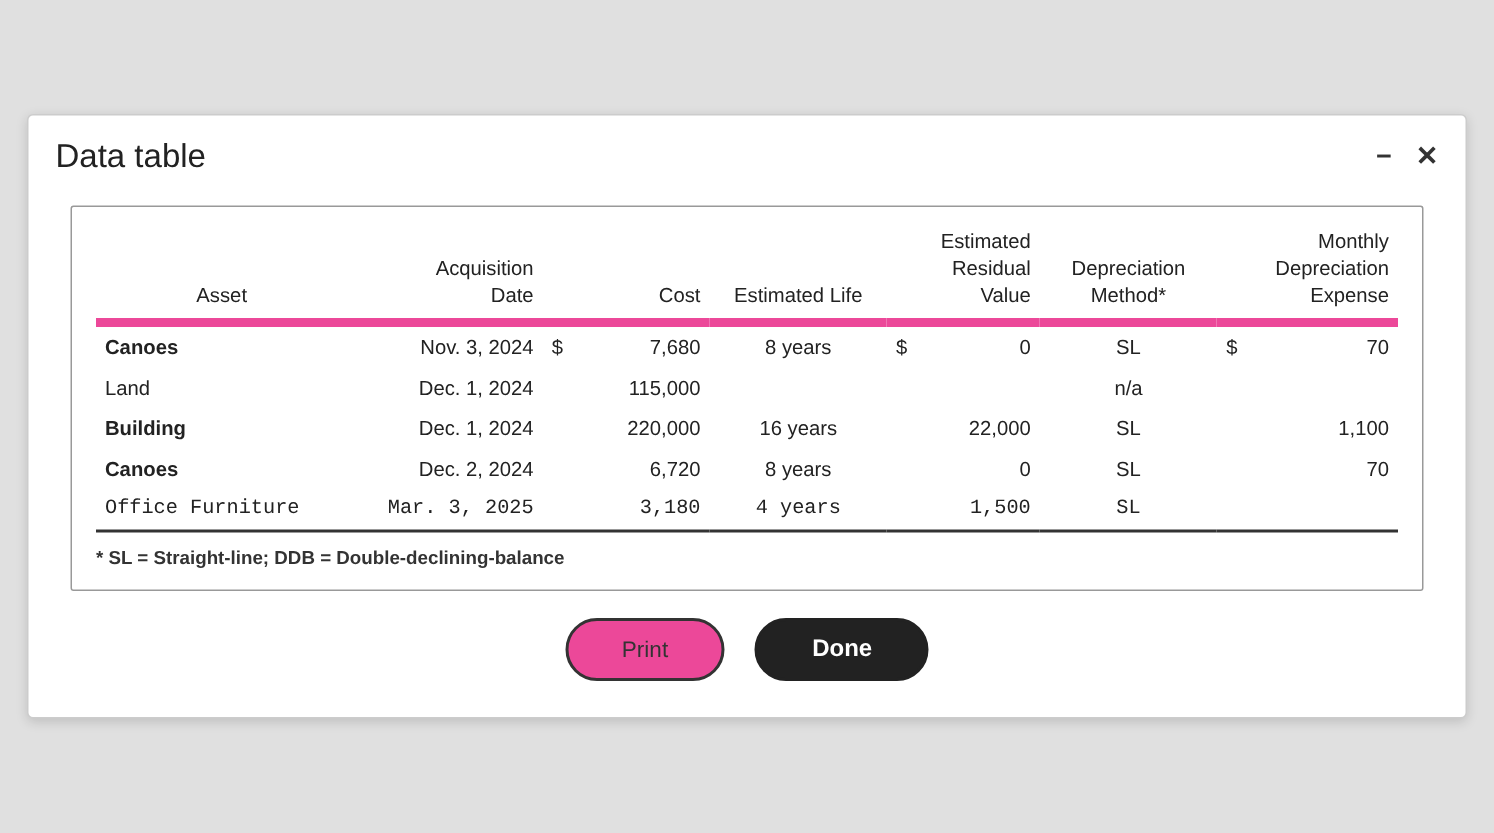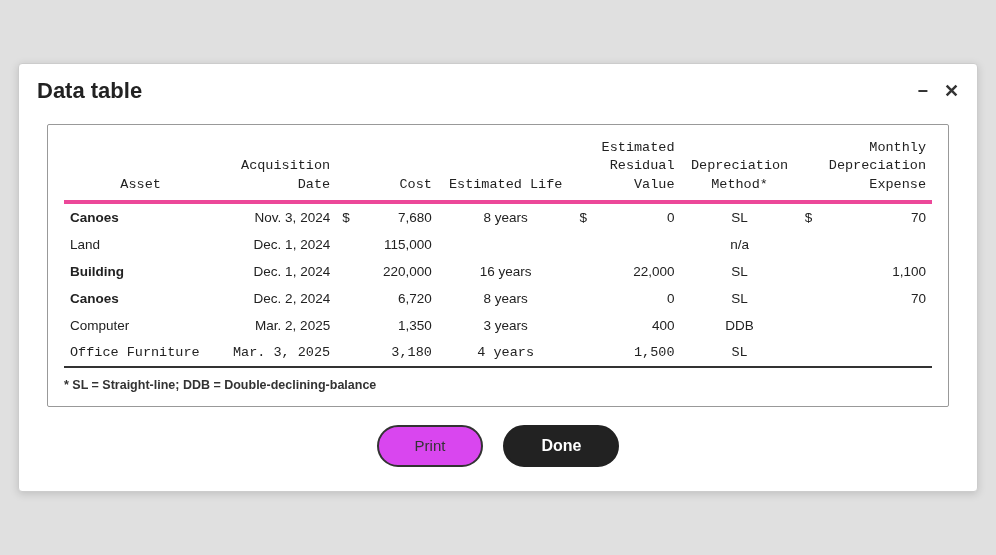--- a/index.html
+++ b/index.html
@@ -22,21 +22,21 @@
       box-shadow: 0 2px 8px rgba(0,0,0,0.15);
     }
     .window-titlebar {
       display: flex;
       align-items: center;
       justify-content: space-between;
       padding: 14px 18px 10px 18px;
     }
     .window-title {
       font-size: 22px;
-      font-weight: bold;
+      font-weight: normal;
       color: #222;
     }
     .window-controls {
       display: flex;
       gap: 16px;
       align-items: center;
     }
     .window-control {
       font-size: 18px;
       color: #333;
@@ -55,22 +55,21 @@
       border-collapse: collapse;
       font-size: 13.5px;
       color: #222;
     }
     thead tr th {
       text-align: center;
       font-weight: normal;
       padding: 4px 6px 6px 6px;
       vertical-align: bottom;
       line-height: 1.35;
-      border-bottom: 4px solid #ec4899;
-      font-family: Liberation Mono, monospace;
+      border-bottom: 6px solid #ec4899;
     }
     thead tr th.col-asset {
       text-align: center;
     }
     tbody tr td {
       padding: 6px 6px 6px 6px;
       vertical-align: middle;
     }
     tbody tr:last-child td {
       border-bottom: 2px solid #333;
@@ -93,21 +92,21 @@
       padding-top: 4px;
       font-weight: bold;
     }
     .button-row {
       display: flex;
       justify-content: center;
       gap: 20px;
       margin-top: 10px;
     }
     .btn-print {
-      background: #d946ef;
+      background: #ec4899;
       border: 2px solid #333;
       border-radius: 50px;
       padding: 10px 36px;
       font-size: 15px;
       cursor: pointer;
       color: #333;
       font-weight: normal;
     }
     .btn-done {
       background: #222;
@@ -206,32 +205,20 @@
       <td class="col-cost-prefix" style="text-align:left;"></td>
       <td class="col-cost">6,720</td>
       <td class="col-estlife">8 years</td>
       <td class="col-resval-prefix" style="text-align:left;"></td>
       <td class="col-resval">0</td>
       <td class="col-method">SL</td>
       <td class="col-monthly-prefix" style="text-align:left;"></td>
       <td class="col-monthly">70</td>
     </tr>
           <tr>
-      <td class="col-asset" style="">Computer</td>
-      <td class="col-date">Mar. 2, 2025</td>
-      <td class="col-cost-prefix" style="text-align:left;"></td>
-      <td class="col-cost">1,350</td>
-      <td class="col-estlife">3 years</td>
-      <td class="col-resval-prefix" style="text-align:left;"></td>
-      <td class="col-resval">400</td>
-      <td class="col-method">DDB</td>
-      <td class="col-monthly-prefix" style="text-align:left;"></td>
-      <td class="col-monthly"></td>
-    </tr>
-          <tr>
       <td class="col-asset" style="">Office Furniture</td>
       <td class="col-date">Mar. 3, 2025</td>
       <td class="col-cost-prefix" style="text-align:left;"></td>
       <td class="col-cost">3,180</td>
       <td class="col-estlife">4 years</td>
       <td class="col-resval-prefix" style="text-align:left;"></td>
       <td class="col-resval">1,500</td>
       <td class="col-method">SL</td>
       <td class="col-monthly-prefix" style="text-align:left;"></td>
       <td class="col-monthly"></td>

